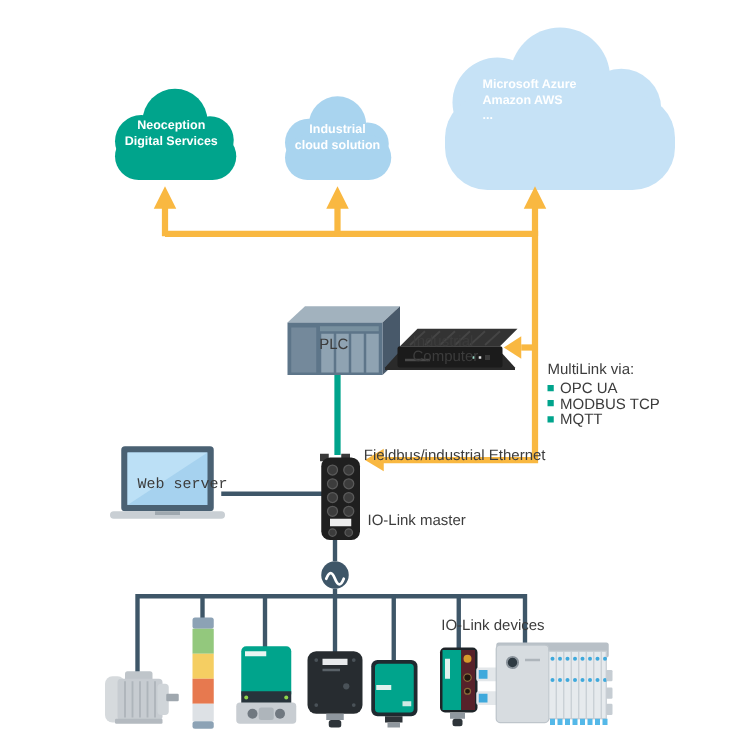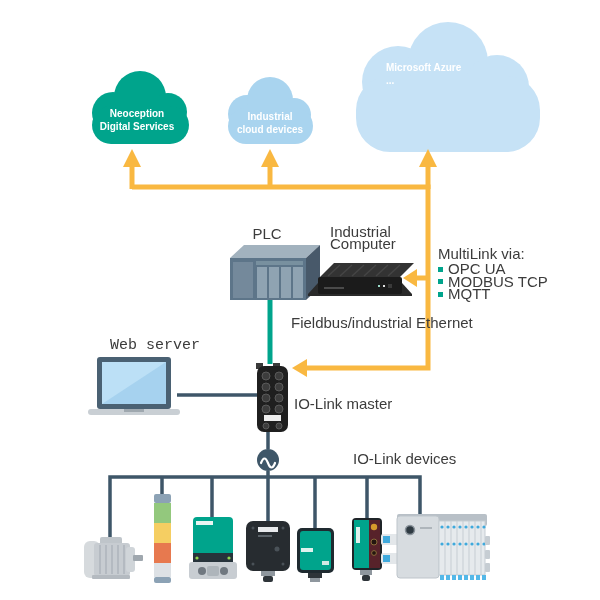--- a/index.html
+++ b/index.html
@@ -1,22 +1,22 @@
 <!DOCTYPE html>
 <html><head>
 <meta charset="utf-8">
 <style>
   html,body{margin:0;padding:0;background:#fff;}
   .canvas{position:relative;width:600px;height:600px;background:#ffffff;overflow:hidden;
           font-family:"Liberation Sans", sans-serif;color:#3c3c3c;}
   svg.layer{position:absolute;left:0;top:0;}
-  .lbl{position:absolute;font-size:15px;line-height:12px;color:#3c3c3c;}
+  .lbl{position:absolute;font-size:12px;line-height:12px;color:#3c3c3c;margin-top:41px;}
   .lbl.center{text-align:center;}
   .cloud-text{position:absolute;color:#ffffff;font-weight:bold;font-size:10px;line-height:12.5px;}
-  .cloud-text.center{text-align:center;margin-top:13px;}
+  .cloud-text.center{text-align:center;}
   .cloud-text span{display:block;}
   .ml-row{display:flex;align-items:center;height:12.5px;}
   .ml-bullet{width:5px;height:5px;background:#00A48C;margin-right:5px;flex:0 0 auto;}
 </style>
 </head>
 <body>
 
 <div class="canvas">
 
   <svg class="layer" width="600" height="600" viewBox="0 0 600 600">
@@ -254,25 +254,26 @@
     </g>
   </svg>
 
   <div class="cloud-text center" style="left:86px;top:95px;width:102px;">
     <span>Neoception</span>
     <span>Digital Services</span>
   </div>
 
   <div class="cloud-text center" style="left:219px;top:98px;width:102px;">
     <span>Industrial</span>
-    <span>cloud devices</span>
+    <span>cloud solution</span>
   </div>
 
   <div class="cloud-text" style="left:386px;top:62px;width:130px;">
     <span>Microsoft Azure</span>
+    <span>Amazon AWS</span>
     <span>...</span>
   </div>
 
   <div class="lbl center" style="left:241px;top:228px;width:52px;">PLC</div>
 
   <div class="lbl" style="left:438px;top:248px;width:110px;">
     <div style="margin-bottom:3px;">MultiLink via:</div>
     <div class="ml-row">
       <span class="ml-bullet"></span>
       <span>OPC UA</span>
@@ -286,17 +287,17 @@
       <span>MQTT</span>
     </div>
   </div>
 
   <div class="lbl" style="left:330px;top:226px;width:62px;">Industrial Computer</div>
 
   <div class="lbl" style="left:291px;top:317px;width:140px;white-space:nowrap;">Fieldbus/industrial Ethernet</div>
 
   <div class="lbl" style="left:110px;top:340px;width:70px;white-space:nowrap;font-family:Liberation Mono, monospace;">Web server</div>
 
-  <div class="lbl" style="left:294px;top:398px;width:90px;white-space:nowrap;">IO-Link master</div>
+  <div class="lbl" style="left:294px;top:369px;width:90px;white-space:nowrap;">IO-Link master</div>
 
   <div class="lbl" style="left:353px;top:453px;width:90px;white-space:nowrap;">IO-Link devices</div>
 
 </div>
 
 </body></html>

